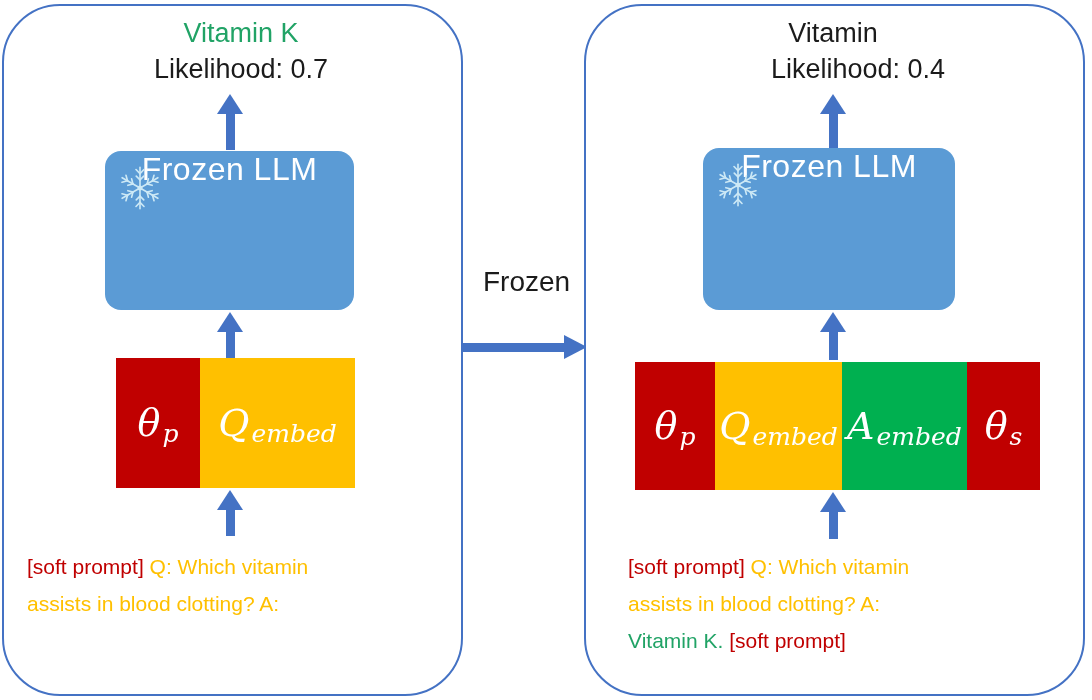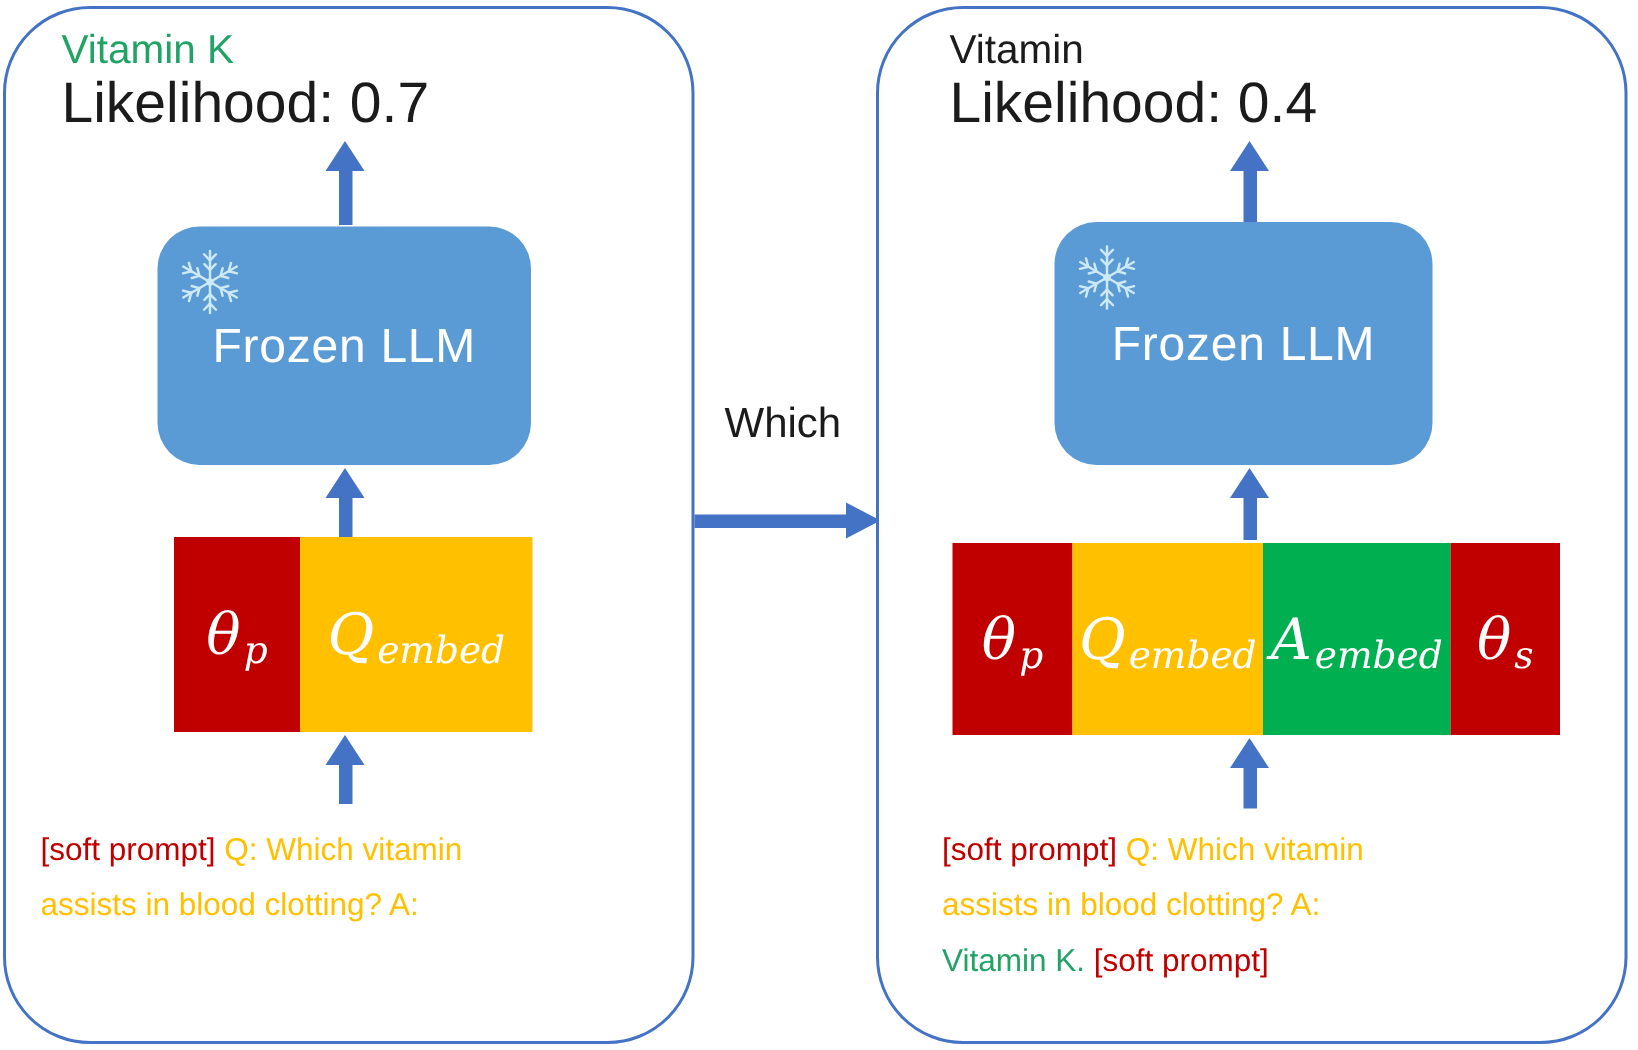--- a/index.html
+++ b/index.html
@@ -4,29 +4,29 @@
 <style>
   html,body{margin:0;padding:0;background:#fff;}
   .stage{
     position:relative;width:1092px;height:700px;background:#ffffff;
     font-family:"Liberation Sans",sans-serif;overflow:hidden;
   }
   .panel{position:absolute;border:2px solid #4472C4;border-radius:58px;background:#ffffff;}
   #left-panel{left:2px;top:4px;width:457px;height:688px;}
   #right-panel{left:584px;top:4px;width:497px;height:688px;}
 
-  .centered-text{position:absolute;text-align:left;}
+  .centered-text{position:absolute;text-align:center;}
   .pred{font-size:27px;line-height:34px;font-weight:400;}
-  .lik{font-size:38px;line-height:38px;color:#1b1b1b;}
+  .lik{font-size:27px;line-height:38px;color:#1b1b1b;}
 
   .arrow-up{position:absolute;width:26px;display:flex;flex-direction:column;align-items:center;}
   .arrow-up .a-head{width:0;height:0;border-left:13px solid transparent;border-right:13px solid transparent;border-bottom:20px solid #4472C4;}
   .arrow-up .a-stem{width:9px;flex:1;background:#4472C4;}
 
-  .llm-box{position:absolute;background:#5B9BD5;border-radius:28px;display:flex;align-items:center;justify-content:center;}
+  .llm-box{position:absolute;background:#5B9BD5;border-radius:16px;display:flex;align-items:flex-start;justify-content:center;}
   .llm-label{color:#ffffff;font-size:32px;letter-spacing:0.5px;}
   .snowflake{position:absolute;left:10px;top:12px;}
 
   .block{position:absolute;display:flex;align-items:center;justify-content:center;color:#ffffff;
          font-family:"DejaVu Serif",serif;font-style:italic;}
   .block .sym{font-size:38px;line-height:1;}
   .block .subs{font-size:25px;line-height:1;position:relative;top:10px;margin-left:2px;}
 
   .prompt{position:absolute;font-size:21px;line-height:37px;}
   .prompt .pline{white-space:nowrap;}
@@ -120,31 +120,31 @@
     <div class="a-head"></div>
     <div class="a-stem"></div>
   </div>
 
   <div class="prompt" style="left:27px;top:548px;width:425px;">
     <div class="pline"><span style="color: rgb(192, 0, 0);">[soft prompt]</span><span style="color: rgb(255, 192, 0);"> Q: Which vitamin</span></div>
     <div class="pline"><span style="color: rgb(255, 192, 0);">assists in blood clotting? A:</span></div>
   </div>
 
   <div class="connector-label" style="left:483px;top:264px;width:110px;">
-    <div>Which</div>
+    <div>Frozen</div>
   </div>
   <div class="arrow-right" style="left:463px;top:335px;height:24px;">
     <div class="h-stem"></div>
     <div class="h-head"></div>
   </div>
 
   <div class="panel" id="right-panel"></div>
 
   <div class="centered-text pred" style="left: 633px; top: 16px; width: 400px; color: rgb(27, 27, 27);">Vitamin</div>
-  <div class="centered-text lik" style="left:633px;top:50px;width:400px;">Likelihood: 0.4</div>
+  <div class="centered-text lik" style="left:658px;top:50px;width:400px;">Likelihood: 0.4</div>
 
   <div class="arrow-up" style="left:820px;top:94px;height:54px;">
     <div class="a-head"></div>
     <div class="a-stem"></div>
   </div>
 
   <div class="llm-box" style="left:703px;top:148px;width:252px;height:162px;">
     <svg class="snowflake" width="50" height="50" viewBox="0 0 40 40" fill="none">
       <g stroke="#CDE9F6" stroke-width="1.3" stroke-linecap="round">
         <g transform="rotate(0 20 20)">

